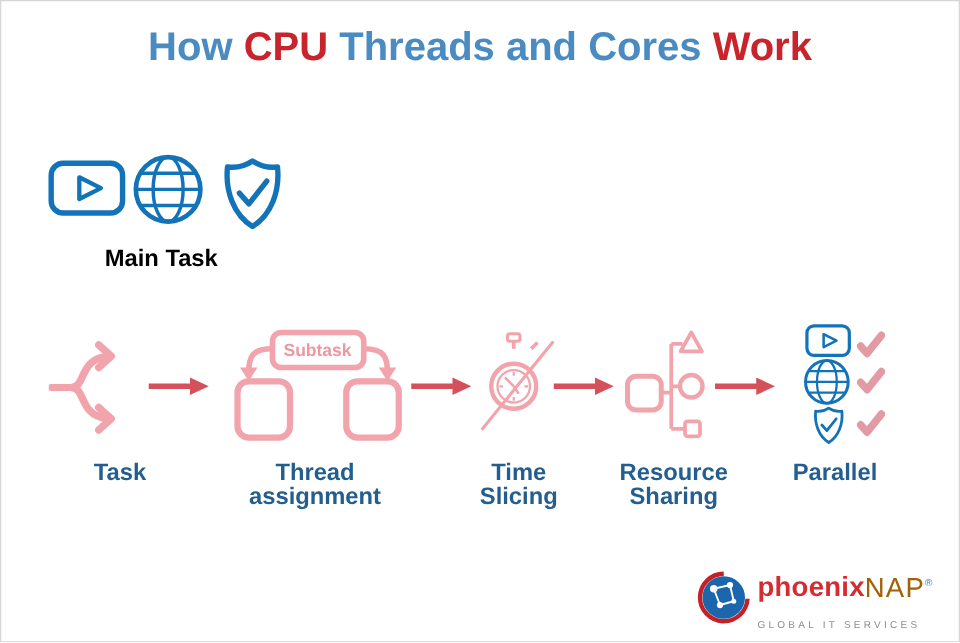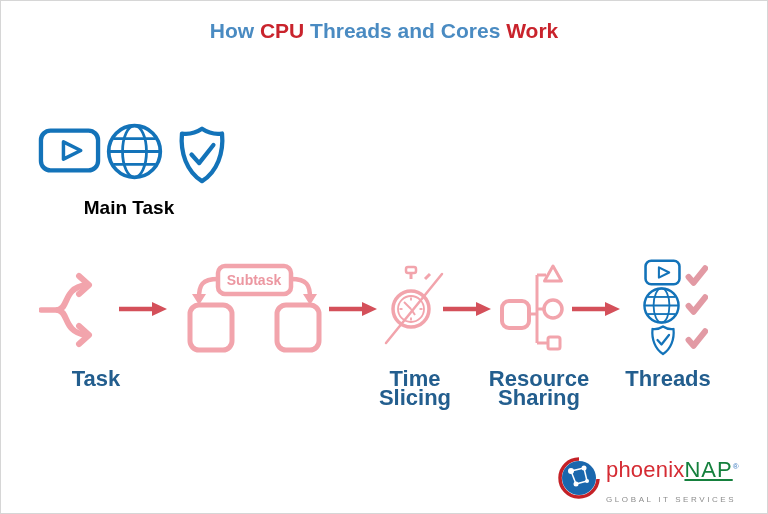--- a/index.html
+++ b/index.html
@@ -5,43 +5,43 @@
   html,body{margin:0;padding:0;background:#fff;}
   .page{
     position:relative;width:766px;height:512px;background:#ffffff;
     border:1px solid #d6d6d6;overflow:hidden;
     font-family:"Liberation Sans", sans-serif;
   }
   .abs{position:absolute;}
   
   .title{
     position:absolute;top:18px;left:0;width:100%;text-align:center;
-    font-size:21px;font-weight:bold;margin:0;letter-spacing:0px;
+    font-size:32px;font-weight:bold;margin:0;letter-spacing:0px;
   }
   .t-blue{color:#4a8bc2;}
   .t-red{color:#c9232c;}
   
   .mt-label{
     position:absolute;left:28px;top:196px;width:200px;text-align:center;
     color:#000000;font-weight:bold;font-size:19px;
   }
   .blue-icon{color:#1373b9;}
   .pink{color:#f2a4ac;}
   
   .step-label{
     position:absolute;top:368px;color:#235e8e;font-weight:bold;
-    font-size:22px;line-height:19px;text-align:center;
+    font-size:19px;line-height:19px;text-align:center;
   }
   .check{color:#e29aa4;}
   
   .logo{position:absolute;left:556px;top:455px;display:flex;align-items:flex-start;}
   .logo-text{margin-left:5px;}
   .brand{font-size:22px;line-height:22px;white-space:nowrap;}
-  .brand-red{color:#d52b33;font-weight:normal;letter-spacing:0.2px;margin-top:43px;}
-  .brand-blue{color:#15803d;font-weight:normal;letter-spacing:1px;text-decoration:underline;}
+  .brand-red{color:#d52b33;font-weight:bold;letter-spacing:0.2px;margin-top:43px;}
+  .brand-blue{color:#a16207;font-weight:normal;letter-spacing:1px;}
   .brand-reg{color:#3f7cc0;font-size:8px;vertical-align:super;}
   .tagline{
     font-size:8px;color:#8c8c8c;letter-spacing:2.6px;margin-top:14px;
     white-space:nowrap;
   }
   svg{display:block;}
 </style>
 </head>
 <body>
 
@@ -168,30 +168,34 @@
         <use href="#sym-shield"></use>
       </svg>
     <svg class="abs check" style="left:684px;top:326px" width="23" height="23">
         <use href="#sym-check"></use>
       </svg>
   </div>
 
   <div class="step-label" style="left:35px;width:120px">
     <div>Task</div>
   </div>
+  <div class="step-label" style="left:181px;width:140px">
+    <div>Thread</div>
+    <div>assignment</div>
+  </div>
   <div class="step-label" style="left:354px;width:120px">
     <div>Time</div>
     <div>Slicing</div>
   </div>
   <div class="step-label" style="left:472px;width:132px">
     <div>Resource</div>
     <div>Sharing</div>
   </div>
   <div class="step-label" style="left:597px;width:140px">
-    <div>Threads</div>
+    <div>Parallel</div>
   </div>
 
   <div class="logo">
     <svg width="44" height="45" viewBox="0 0 44 45">
       <path d="M22 3 A19 19 0 1 0 41 23" fill="none" stroke="#c42127" stroke-width="3.5"></path>
       <circle cx="22" cy="22" r="17" fill="#1a67ad"></circle>
       <line x1="14" y1="15" x2="27" y2="12" stroke="#ffffff" stroke-width="1.5"></line>
       <line x1="14" y1="15" x2="19" y2="28" stroke="#ffffff" stroke-width="1.5"></line>
       <line x1="27" y1="12" x2="30" y2="25" stroke="#ffffff" stroke-width="1.5"></line>
       <line x1="19" y1="28" x2="30" y2="25" stroke="#ffffff" stroke-width="1.5"></line>

